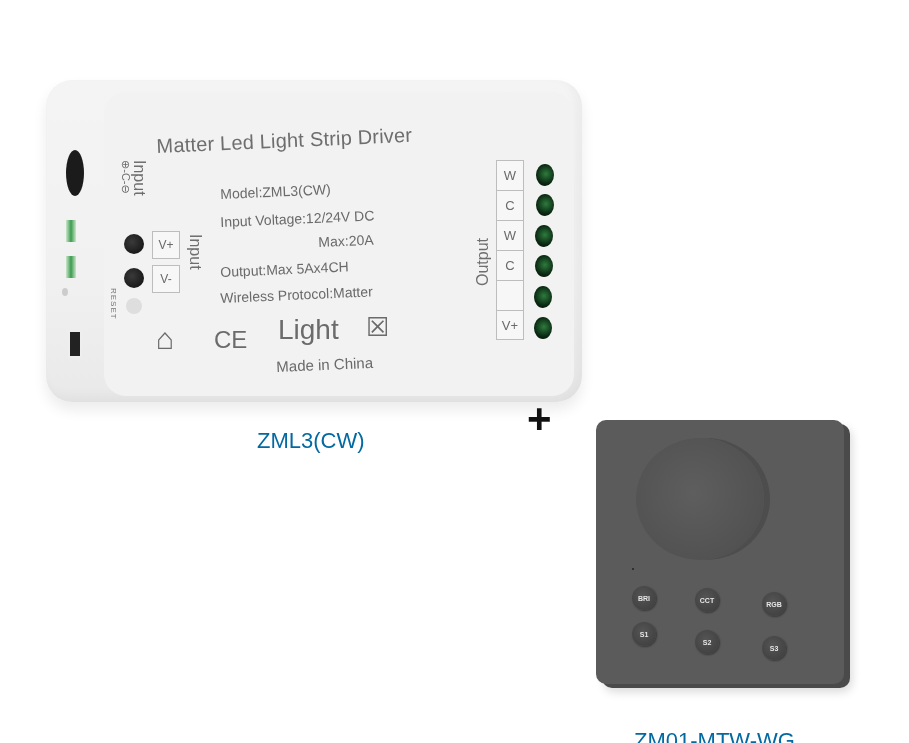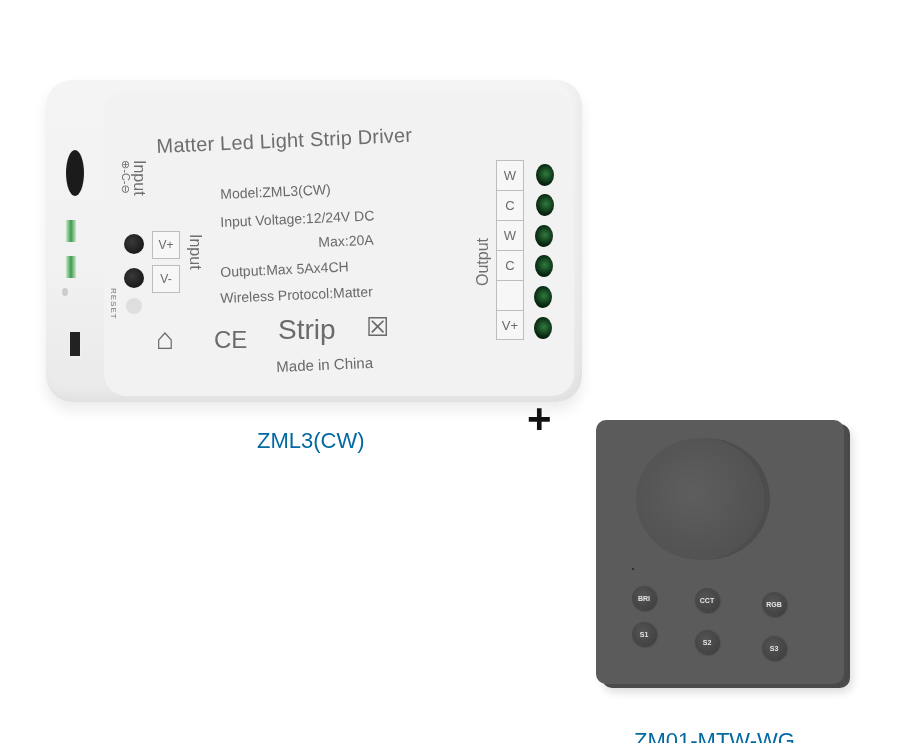--- a/index.html
+++ b/index.html
@@ -58,21 +58,21 @@
 
 <div class="abs title">Matter Led Light Strip Driver</div>
 <div class="abs spec" style="left:220px;top:186px;">Model:ZML3(CW)</div>
 <div class="abs spec" style="left:220px;top:214px;">Input Voltage:12/24V DC</div>
 <div class="abs spec" style="left:318px;top:234px;">Max:20A</div>
 <div class="abs spec" style="left:220px;top:264px;">Output:Max 5Ax4CH</div>
 <div class="abs spec" style="left:220px;top:290px;">Wireless Protocol:Matter</div>
 
 <div class="abs mark" style="left:156px;top:322px;font-size:30px;">⌂</div>
 <div class="abs mark" style="left:214px;top:326px;font-size:24px;">CE</div>
-<div class="abs mark" style="left:278px;top:314px;font-size:28px;">Strip</div>
+<div class="abs mark" style="left:278px;top:314px;font-size:28px;">Light</div>
 <div class="abs mark" style="left:366px;top:312px;font-size:26px;">☒</div>
 <div class="abs spec" style="left:276px;top:358px;font-size:15px;">Made in China</div>
 
 <div class="abs vlabel-ccw" style="left:474px;top:286px;">Output</div>
 <div class="abs out-col">
   <div class="out-cell">W</div>
   <div class="out-cell">C</div>
   <div class="out-cell">W</div>
   <div class="out-cell">C</div>
   <div class="out-cell"></div>

